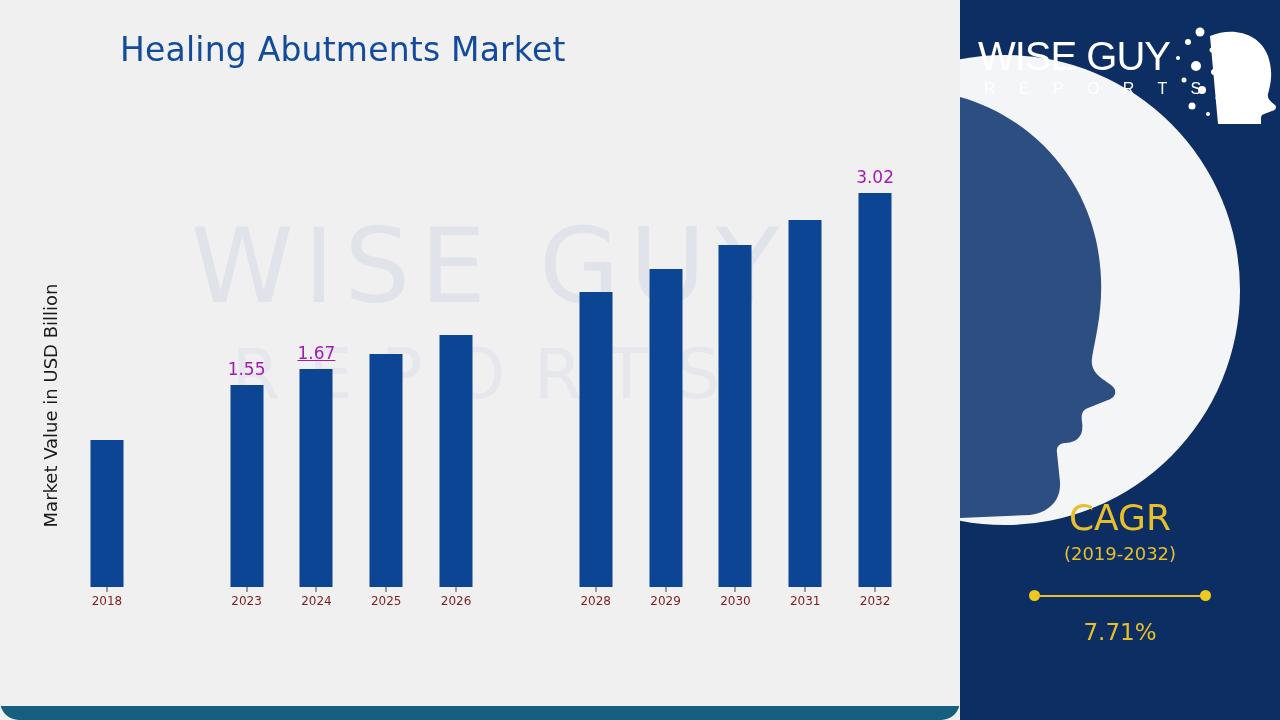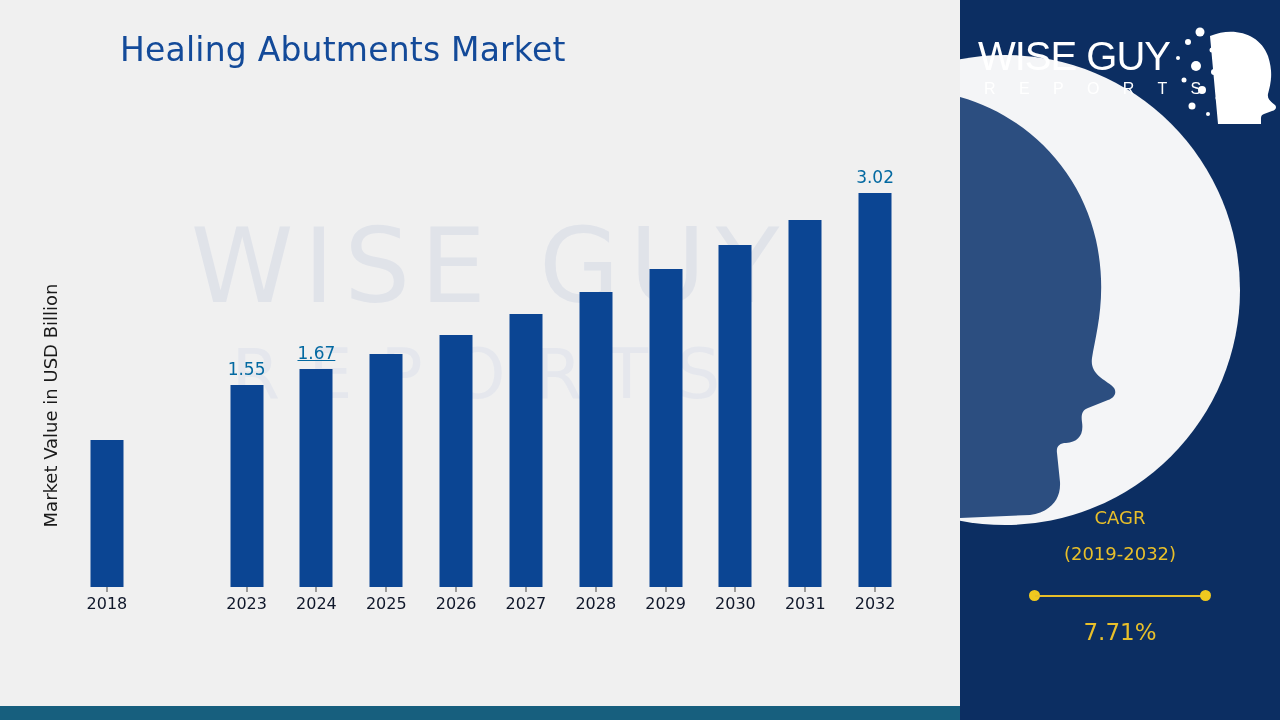--- a/index.html
+++ b/index.html
@@ -22,20 +22,21 @@
   }
 
   
   .chart-panel {
     position: absolute;
     left: 0; top: 0;
     width: 960px;
     height: 720px;
     background: #f0f0f0;
     overflow: hidden;
+    border-radius: 19px;
   }
 
   .chart-title {
     position: absolute;
     left: 120px;
     top: 30px;
     font-size: 33px;
     color: #134a99;
     letter-spacing: 0.2px;
     white-space: nowrap;
@@ -109,39 +110,39 @@
     left: 50%;
     transform: translateX(-50%);
     width: 33px;
     background: #0b4593;
   }
   .bar-label {
     position: absolute;
     left: 50%;
     transform: translateX(-50%);
     font-size: 17px;
-    color: #0369a1;
+    color: #a21caf;
     white-space: nowrap;
   }
   .tick {
     position: absolute;
     top: 437px;
     left: 50%;
     transform: translateX(-50%);
     width: 1px;
     height: 5px;
     background: #444;
   }
   .x-tick-label {
     position: absolute;
     top: 444px;
     left: 50%;
     transform: translateX(-50%);
-    font-size: 16px;
-    color: #0f172a;
+    font-size: 12px;
+    color: #7f1d1d;
     white-space: nowrap;
   }
 
   
   .bottom-accent {
     position: absolute;
     left: 0;
     bottom: 0;
     width: 960px;
     height: 14px;
@@ -179,21 +180,21 @@
 
   .cagr-block {
     position: absolute;
     left: 0;
     top: 500px;
     width: 320px;
     text-align: center;
     color: #e8bf2a;
   }
   .cagr-title {
-    font-size: 18px;
+    font-size: 36px;
     line-height: 36px;
   }
   .cagr-range {
     font-size: 18px;
     line-height: 36px;
   }
   .cagr-divider {
     position: relative;
     width: 182px;
     height: 12px;
@@ -284,25 +285,20 @@
         </div>
         <div class="bar-slot" style="left: 279.333px; width: 69.8333px;">
           <div class="bar" style="height: 233.501px; background: rgb(11, 69, 147);"></div>
           <div class="tick"></div>
           <div class="x-tick-label">2025</div>
         </div>
         <div class="bar-slot" style="left: 349.167px; width: 69.8333px;">
           <div class="bar" style="height: 251.764px; background: rgb(11, 69, 147);"></div>
           <div class="tick"></div>
           <div class="x-tick-label">2026</div>
-        </div>
-        <div class="bar-slot" style="left: 419px; width: 69.8333px;">
-          <div class="bar" style="height: 272.636px; background: rgb(11, 69, 147);"></div>
-          <div class="tick"></div>
-          <div class="x-tick-label">2027</div>
         </div>
         <div class="bar-slot" style="left: 488.833px; width: 69.8333px;">
           <div class="bar" style="height: 294.812px; background: rgb(11, 69, 147);"></div>
           <div class="tick"></div>
           <div class="x-tick-label">2028</div>
         </div>
         <div class="bar-slot" style="left: 558.667px; width: 69.8333px; text-align: center;">
           <div class="bar" style="height: 318.293px; background: rgb(11, 69, 147);"></div>
           <div class="tick"></div>
           <div class="x-tick-label">2029</div>

